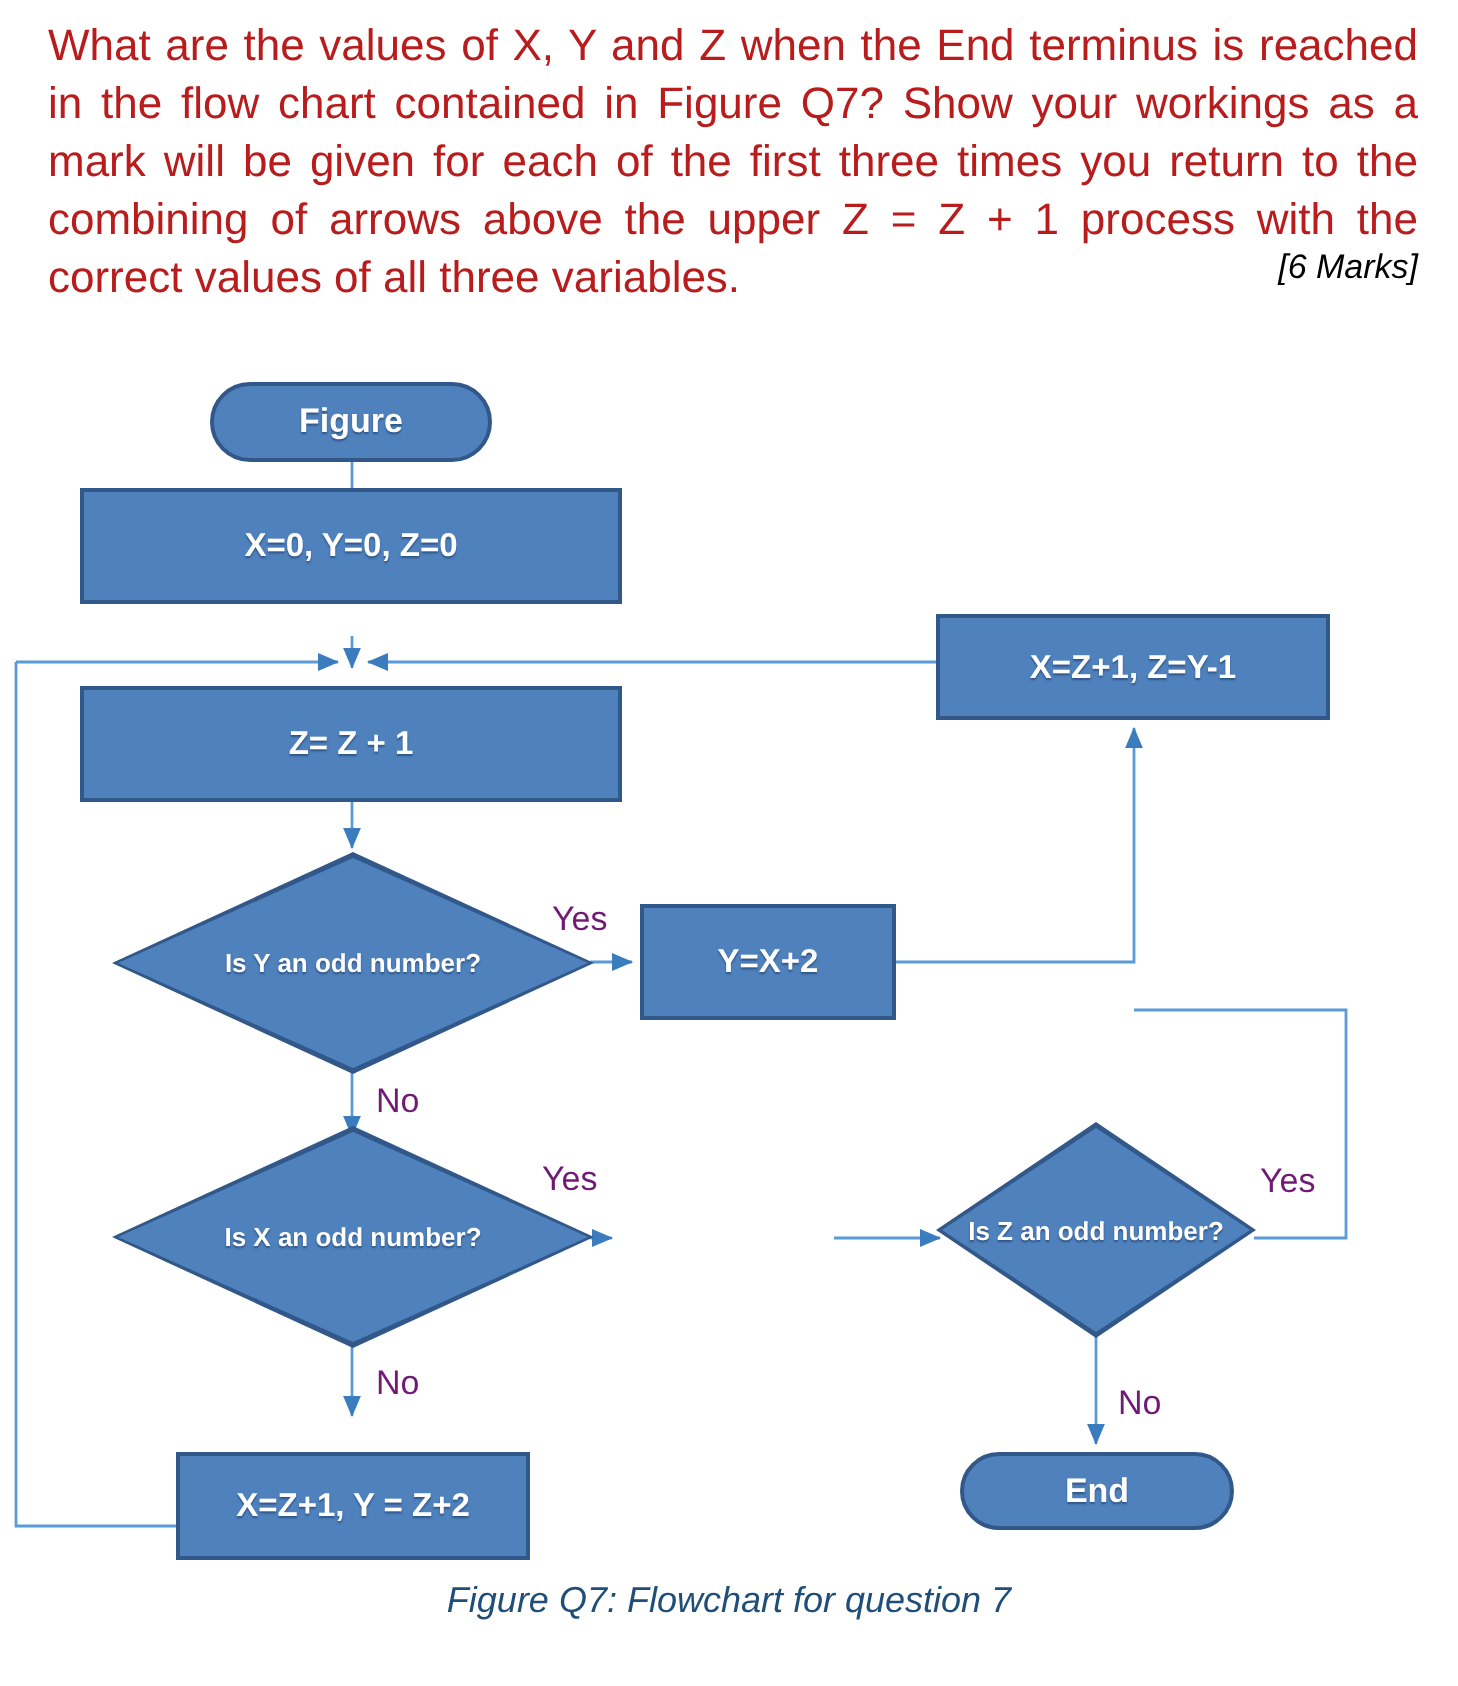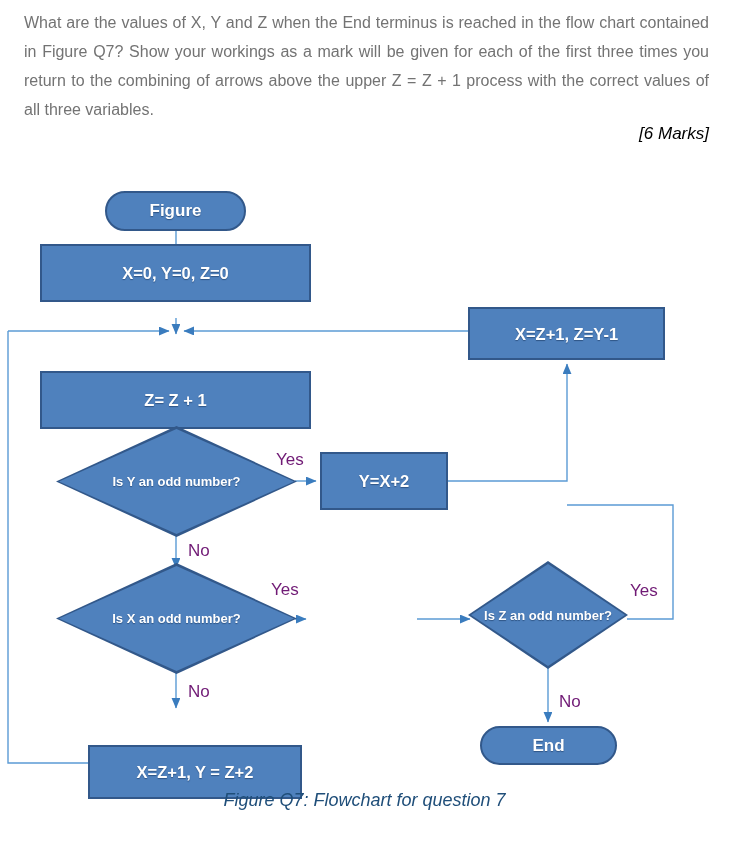--- a/index.html
+++ b/index.html
@@ -16,23 +16,23 @@
   }
 
   
   #question-block {
     position: absolute;
     left: 24px;
     top: 8px;
     width: 685px;
   }
   #question-text {
-    font-size: 16px;
+    font-size: 22px;
     line-height: 29px;
-    color: #737373;
+    color: #b91c1c;
     text-align: justify;
     text-justify: inter-word;
     margin: 0;
   }
   #marks-line {
     position: absolute;
     right: 0px;
     top: 116px;
     font-size: 17px;
     font-style: italic;
@@ -164,21 +164,21 @@
 
       <path d="M176,763 L176,763 L8,763 L8,331"></path>
 
     </g>
   </svg>
 
   <div class="node terminator" style="left:105px; top:191px; width:141px; height:40px;">Figure</div>
 
   <div class="node process" style="left:40px; top:244px; width:271px; height:58px;">X=0, Y=0, Z=0</div>
 
-  <div class="node process" style="left:40px; top:343px; width:271px; height:58px;margin-top:28px;">Z= Z + 1</div>
+  <div class="node process" style="left:40px; top:343px; width:271px; height:58px;">Z= Z + 1</div>
 
   <div class="decision-outline" style="left:56px; top:426px; width:241px; height:111px;"></div>
   <div class="decision" style="left:59px; top:429px; width:235px; height:105px;">
     <span>Is Y an odd number?</span>
   </div>
 
   <div class="node process" style="left:320px; top:452px; width:128px; height:58px;">Y=X+2</div>
 
   <div class="node process" style="left:468px; top:307px; width:197px; height:53px;">X=Z+1,  Z=Y-1</div>
 
@@ -186,21 +186,21 @@
   <div class="decision" style="left:59px; top:566px; width:235px; height:105px;">
     <span>Is X an odd number?</span>
   </div>
 
 
   <div class="decision-outline" style="left:468px; top:561px; width:160px; height:108px;"></div>
   <div class="decision" style="left:471px; top:564px; width:154px; height:102px;">
     <span>Is Z an odd number?</span>
   </div>
 
-  <div class="node process" style="left:88px; top:745px; width:214px; height:54px;">X=Z+1, Y = Z+2</div>
+  <div class="node process" style="left:88px; top:726px; width:177px; height:54px;">X=Z+1, Y = Z+2</div>
 
   <div class="node terminator" style="left:480px; top:726px; width:137px; height:39px;">End</div>
 
   <div class="edge-label" style="left:276px; top:450px;">Yes</div>
 
   <div class="edge-label" style="left:188px; top:541px;">No</div>
 
   <div class="edge-label" style="left:271px; top:580px;">Yes</div>
 
   <div class="edge-label" style="left:188px; top:682px;">No</div>

